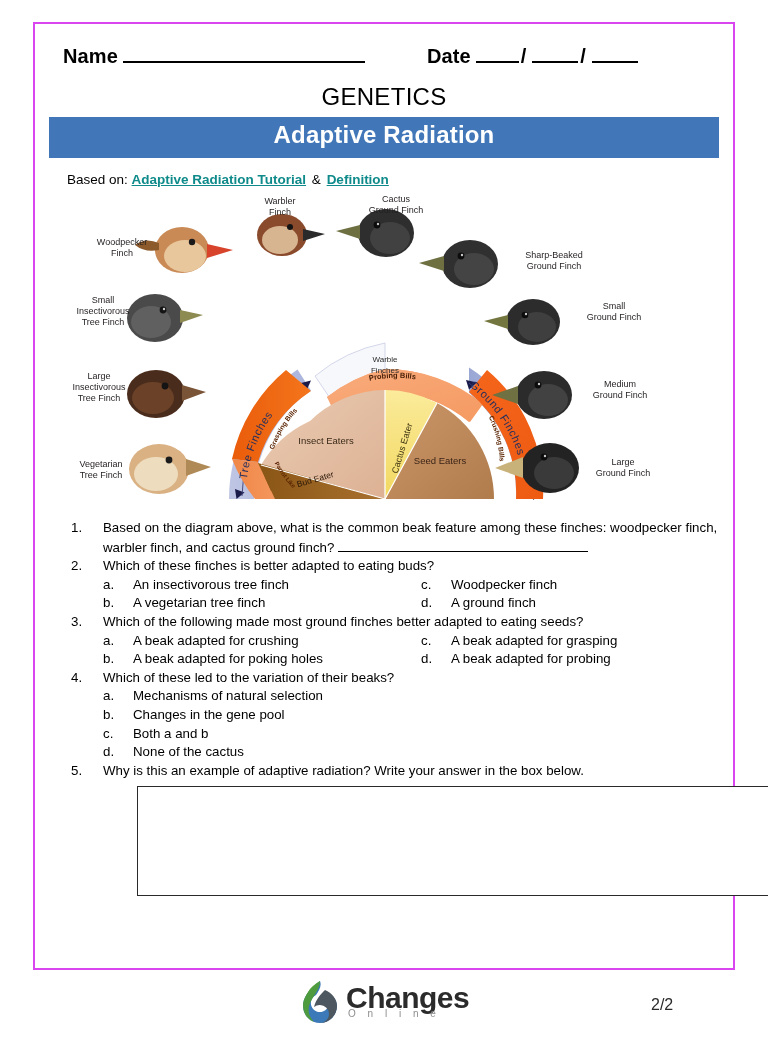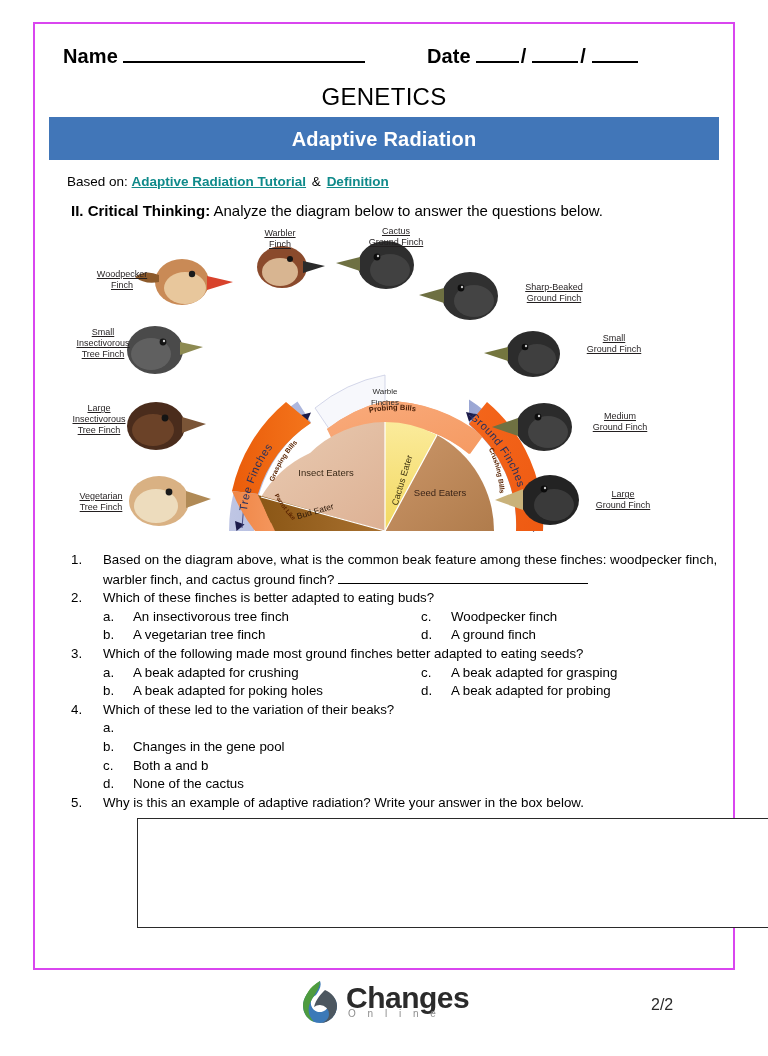--- a/index.html
+++ b/index.html
@@ -64,23 +64,23 @@
     text-align: center;
     font-size: 24px;
     font-weight: normal;
     margin: 15px 0 6px 0;
     letter-spacing: 0.3px;
   }
   .banner {
     background: #4176b8;
     color: #ffffff;
     text-align: center;
-    font-size: 20px;
+    font-size: 24px;
     font-weight: bold;
-    padding: 11px 0 9px 0;
+    padding: 4px 0 9px 0;
     margin: 0 0 0 0;
     letter-spacing: 0.2px;
   }
 
   
   .based-on {
     font-size: 13.5px;
     padding: 14px 0 0 18px;
   }
   .src-link {
@@ -110,21 +110,20 @@
     left: 0; top: 0;
     width: 672px; height: 318px;
   }
   .dlabel {
     position: absolute;
     font-size: 9px;
     line-height: 11px;
     color: #231f20;
     text-align: center;
     white-space: pre-line;
-    text-decoration: underline;
   }
 
   
   .questions {
     padding: 10px 0 0 0;
     font-size: 13.3px;
     line-height: 18.6px;
   }
   .q-row {
     display: flex;
@@ -238,23 +237,20 @@
 
   <div class="banner">Adaptive Radiation</div>
 
   <div class="based-on">
     <span>Based on:</span>
     <span class="src-link">Adaptive Radiation Tutorial</span>
     <span class="amp">&amp;</span>
     <span class="src-link">Definition</span>
   </div>
 
-  <div class="section-heading">
-    <span class="bold">II. Critical Thinking:</span><span> Analyze the diagram below to answer the questions below.</span>
-  </div>
 
   <div class="diagram-wrap">
     <svg class="diagram" viewBox="0 0 672 318">
       <defs>
 
         <linearGradient id="gInsect" x1="0" y1="0" x2="1" y2="1">
           <stop offset="0%" stop-color="#e9cbb2"></stop>
               <stop offset="100%" stop-color="#ddb194"></stop>
         </linearGradient>
         <linearGradient id="gCactus" x1="0" y1="0" x2="0" y2="1">
@@ -522,20 +518,21 @@
       </div>
     </div>
 
     <div class="q-row">
       <span class="q-num">4.</span>
       <span class="q-text">Which of these led to the variation of their beaks?</span>
     </div>
     <div class="choices-1col">
       <div class="choice">
         <span class="ch-letter">a.</span>
+        <span>Mechanisms of natural selection</span>
       </div>
       <div class="choice">
         <span class="ch-letter">b.</span>
         <span>Changes in the gene pool</span>
       </div>
       <div class="choice">
         <span class="ch-letter">c.</span>
         <span>Both a and b</span>
       </div>
       <div class="choice">

